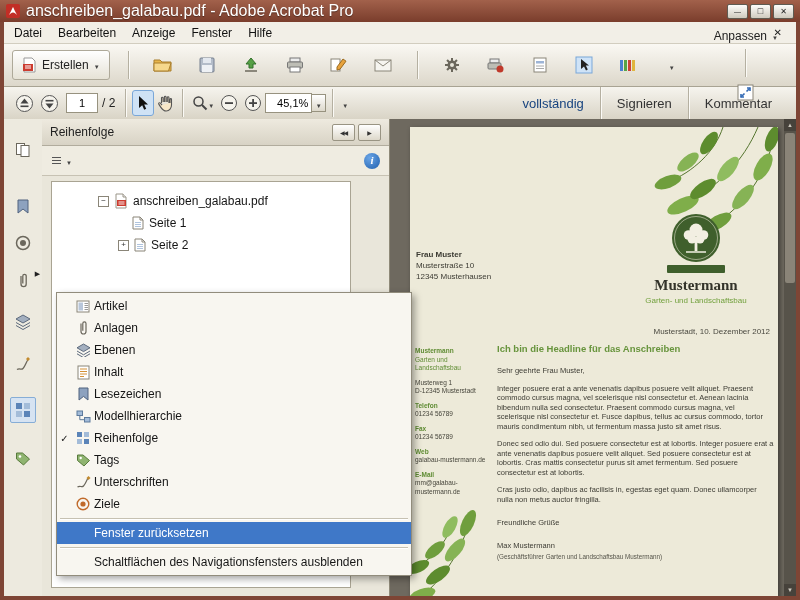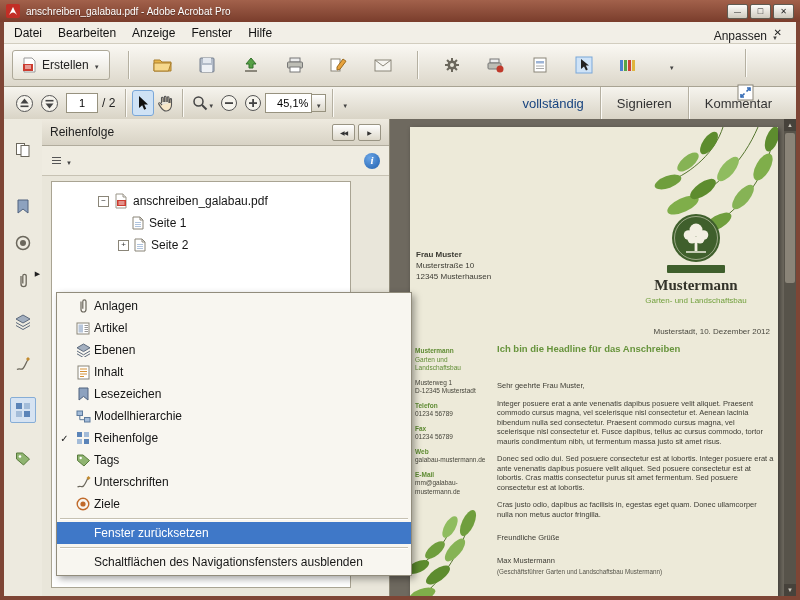--- a/index.html
+++ b/index.html
@@ -3,21 +3,21 @@
 <meta charset="utf-8">
 <style>
   html,body{margin:0;padding:0;}
   body{font-family:"Liberation Sans", sans-serif;}
   .screen{position:relative;width:800px;height:600px;background:#7e4535;overflow:hidden;}
   svg{display:block;}
 
   
   .titlebar{position:absolute;top:0;left:0;width:800px;height:22px;
     background:linear-gradient(#a2614b,#7a3d2c);display:flex;align-items:center;
-    padding:0 6px;box-sizing:border-box;color:#fff;font-size:10px;}
+    padding:0 6px;box-sizing:border-box;color:#fff;font-size:16px;}
   .titlebar .ttl{margin-left:6px;text-shadow:0 1px 1px rgba(0,0,0,.4);}
   .tb-buttons{margin-left:auto;display:flex;gap:2px;}
   .tb-btn{width:21px;height:15px;background:linear-gradient(#fdfcfa,#cfcabe);
     border:1px solid #5f5b52;border-radius:2px;font-size:8px;line-height:13px;
     text-align:center;color:#222;padding:0;}
   .btn-min::after{content:"—";font-size:7px;}
   .btn-max::after{content:"□";font-size:9px;}
   .btn-close::after{content:"✕";font-size:8px;}
 
   .window-inner{position:absolute;top:22px;left:4px;right:4px;bottom:4px;background:#efece3;overflow:hidden;}
@@ -117,21 +117,21 @@
   .recipient{position:absolute;left:6px;top:122px;font-size:8px;line-height:11px;color:#3c3b33;}
   .recipient .r-name{font-weight:bold;}
   .letter-date{position:absolute;right:8px;top:200px;font-size:8px;color:#4a4940;}
 
   .letter-info{position:absolute;left:5px;top:220px;width:80px;font-size:6.5px;line-height:8.5px;color:#46453b;}
   .li-label{color:#5f8c33;font-weight:bold;margin-top:6px;}
   .li-co{color:#5f8c33;font-weight:bold;}
   .li-co2{color:#5f8c33;margin-bottom:6px;}
 
   .letter-body{position:absolute;left:87px;top:216px;width:277px;color:#3d3c34;}
-  .lb-headline{font-size:9.5px;font-weight:bold;color:#67943c;margin-bottom:27px;}
+  .lb-headline{font-size:9.5px;font-weight:bold;color:#67943c;margin-bottom:12px;}
   .lb-p{font-size:7.5px;line-height:9.5px;margin-bottom:8px;}
   .lb-closing{font-size:7.5px;margin-top:14px;}
   .lb-signer{font-size:7.5px;margin-top:14px;}
   .lb-role{font-size:6.3px;margin-top:3px;color:#55544a;}
 
   
   .ctx{position:absolute;left:56px;top:292px;width:354px;background:#f8f6f0;
     border:1px solid #918c7c;box-shadow:3px 3px 7px rgba(0,0,0,.35);padding:2px 0;z-index:50;}
   .cm-item{display:flex;align-items:center;height:22px;font-size:12px;color:#161616;position:relative;}
   .cm-check{width:15px;flex:0 0 15px;text-align:center;font-size:10px;color:#222;}
@@ -547,36 +547,36 @@
           <button class="vs-down"></button>
         </div>
       </div>
     </div>
   </div>
 
   <div class="ctx">
     <div class="cm-item">
       <span class="cm-check"></span>
       <span class="cm-ico">
-          <svg width="11" height="16">
-        <path d="M3 3.5v8a2.5 2.5 0 0 0 5 0v-8a1.6 1.6 0 0 0-3.2 0v7.3" fill="none" stroke="#6b675c" stroke-width="1.2"></path>
-          </svg>
-        </span>
-      <span>Anlagen</span>
-    </div>
-    <div class="cm-item">
-      <span class="cm-check"></span>
-      <span class="cm-ico">
           <svg width="14" height="13">
         <rect x="1" y="1" width="12" height="11" fill="#fff" stroke="#8a8578"></rect>
         <rect x="2.5" y="2.5" width="4.5" height="8" fill="#b8c6da"></rect>
         <path d="M8.5 3.5h3.5M8.5 5.5h3.5M8.5 7.5h3.5M8.5 9.5h3.5" stroke="#999"></path>
           </svg>
         </span>
       <span>Artikel</span>
+    </div>
+    <div class="cm-item">
+      <span class="cm-check"></span>
+      <span class="cm-ico">
+          <svg width="11" height="16">
+        <path d="M3 3.5v8a2.5 2.5 0 0 0 5 0v-8a1.6 1.6 0 0 0-3.2 0v7.3" fill="none" stroke="#6b675c" stroke-width="1.2"></path>
+          </svg>
+        </span>
+      <span>Anlagen</span>
     </div>
     <div class="cm-item">
       <span class="cm-check"></span>
       <span class="cm-ico">
           <svg width="15" height="14">
         <path d="M7.5 1l6.5 3.8-6.5 3.8L1 4.8z" fill="#a3afbf" stroke="#5d6a7c"></path>
         <path d="M1 8l6.5 3.8L14 8" fill="none" stroke="#5d6a7c"></path>
         <path d="M1 10.8l6.5 3.8 6.5-3.8" fill="none" stroke="#5d6a7c"></path>
           </svg>
         </span>

